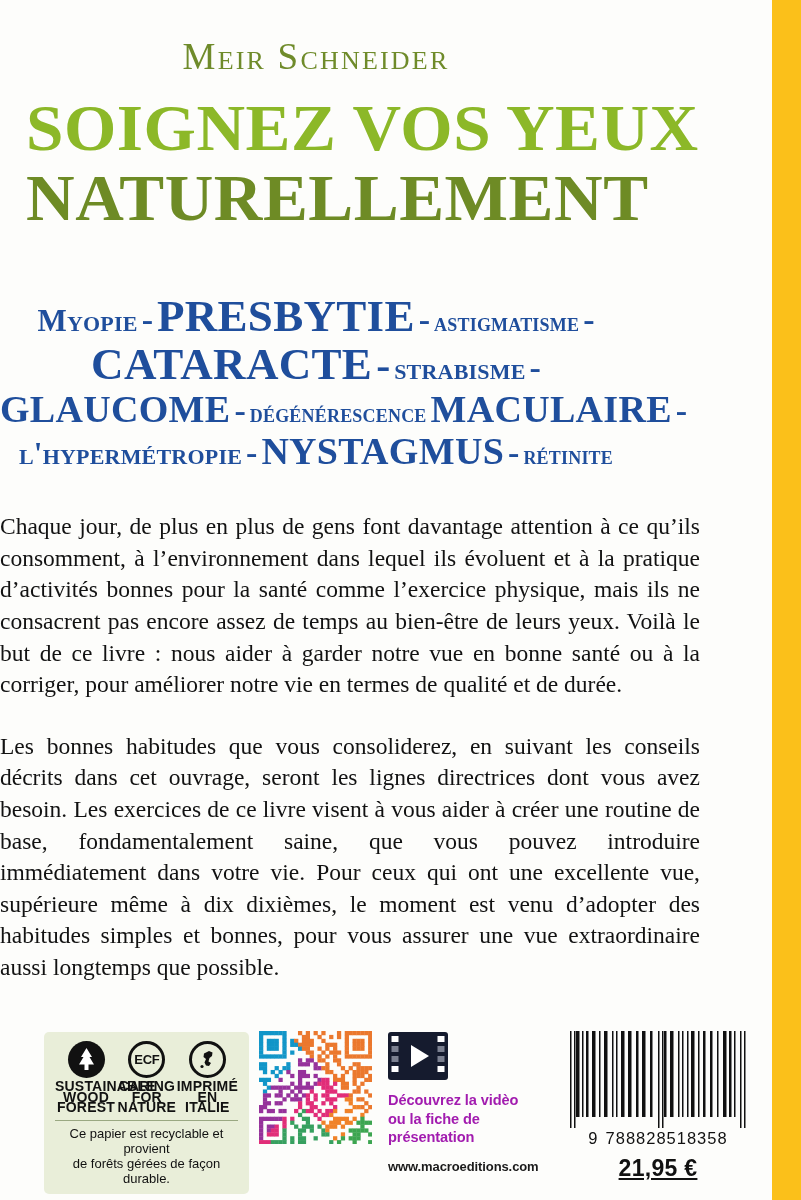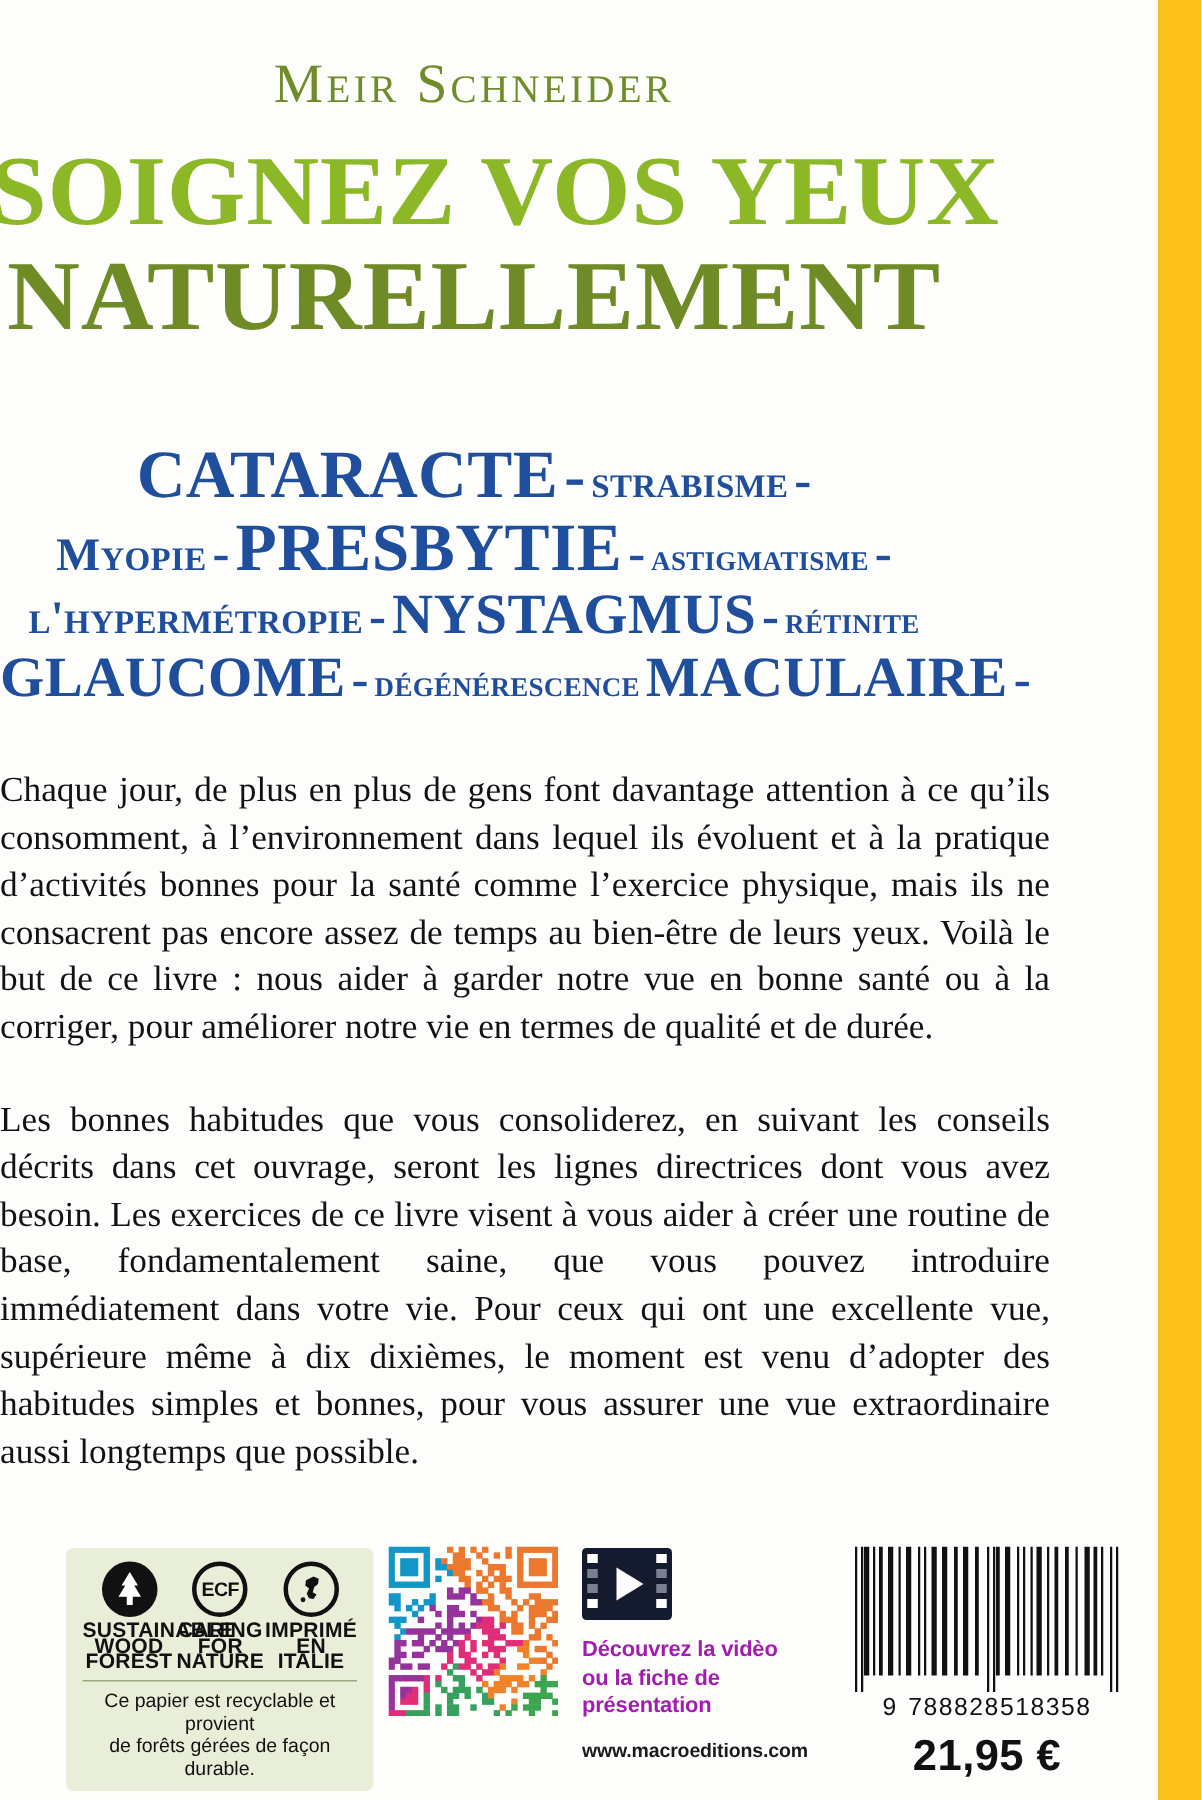--- a/index.html
+++ b/index.html
@@ -44,20 +44,21 @@
     letter-spacing: 2.2px;
     font-variant: small-caps;
     line-height: 1;
     white-space: nowrap;
   }
 
   
   .title-block {
     text-align: center;
     margin-top: 19px;
+    padding-left: 32px;
   }
   .title-line1 {
     color: #8cb828;
     font-size: 66px;
     font-weight: bold;
     letter-spacing: 0.5px;
     line-height: 1.02;
     white-space: nowrap;
     transform: scaleX(1.02);
   }
@@ -228,44 +229,45 @@
     font-size: 16.5px;
     color: #111;
     letter-spacing: 1px;
     margin-top: 1px;
     white-space: nowrap;
   }
   .isbn-digits .lead { margin-right: 7px; }
   .isbn-digits .gap { }
   .price {
     font-family: "Liberation Sans", sans-serif;
-    font-size: 29px;
+    font-size: 23px;
     font-weight: bold;
     color: #111;
     margin-top: 7px;
     letter-spacing: 0.3px;
+    text-decoration: underline;
   }
 </style>
 </head>
 <body>
 
 <div class="page">
 
   <div class="author">Meir Schneider</div>
 
   <div class="title-block">
     <div class="title-line1">SOIGNEZ VOS YEUX</div>
     <div class="title-line2">NATURELLEMENT</div>
   </div>
 
   <div class="conditions" id="conditions-host">
+      <div class="cond-line"><span class="md">Myopie</span> <span class="dash">-</span> <span class="xl">PRESBYTIE</span> <span class="dash">-</span> <span class="sm">astigmatisme</span> <span class="dash">-</span></div>
       <div class="cond-line"><span class="xl">CATARACTE</span> <span class="dash-lg">-</span> <span class="md">strabisme</span> <span class="dash">-</span></div>
-      <div class="cond-line"><span class="md">Myopie</span> <span class="dash">-</span> <span class="xl">PRESBYTIE</span> <span class="dash">-</span> <span class="sm">astigmatisme</span> <span class="dash">-</span></div>
+      <div class="cond-line"><span class="lg">GLAUCOME</span> <span class="dash">-</span> <span class="sm">dégénérescence</span> <span class="lg">MACULAIRE</span> <span class="dash">-</span></div>
       <div class="cond-line"><span class="md">l'hypermétropie</span> <span class="dash">-</span> <span class="lg">NYSTAGMUS</span> <span class="dash">-</span> <span class="sm">rétinite</span></div>
-      <div class="cond-line"><span class="lg">GLAUCOME</span> <span class="dash">-</span> <span class="sm">dégénérescence</span> <span class="lg">MACULAIRE</span> <span class="dash">-</span></div>
     </div>
 
   <div class="body-copy">
     <p>Chaque jour, de plus en plus de gens font davantage attention à ce qu’ils consomment, à l’environnement dans lequel ils évoluent et à la pratique d’activités bonnes pour la santé comme l’exercice physique, mais ils ne consacrent pas encore assez de temps au bien-être de leurs yeux. Voilà le but de ce livre : nous aider à garder notre vue en bonne santé ou à la corriger, pour améliorer notre vie en termes de qualité et de durée.</p>
     <p>Les bonnes habitudes que vous consoliderez, en suivant les conseils décrits dans cet ouvrage, seront les lignes directrices dont vous avez besoin. Les exercices de ce livre visent à vous aider à créer une routine de base, fondamentalement saine, que vous pouvez introduire immédiatement dans votre vie. Pour ceux qui ont une excellente vue, supérieure même à dix dixièmes, le moment est venu d’adopter des habitudes simples et bonnes, pour vous assurer une vue extraordinaire aussi longtemps que possible.</p>
   </div>
 
   <div class="footer">
 
     <div class="eco-badge">

